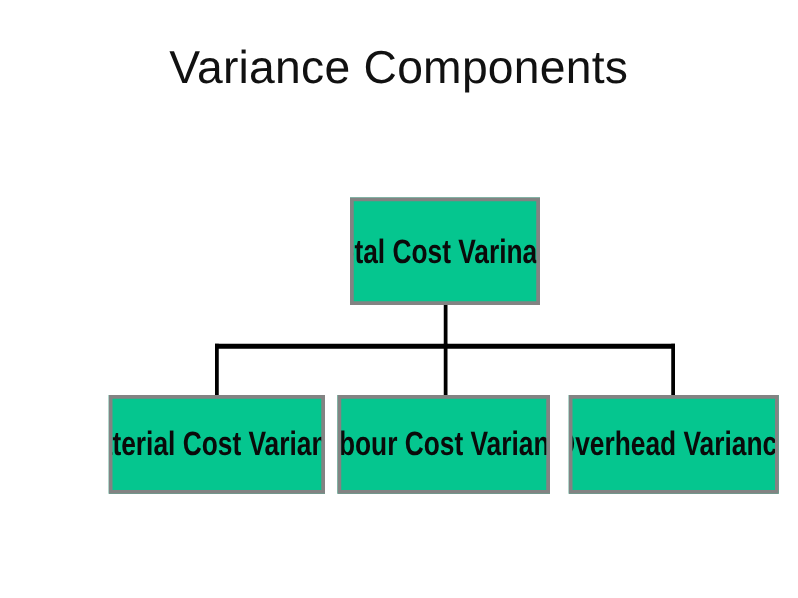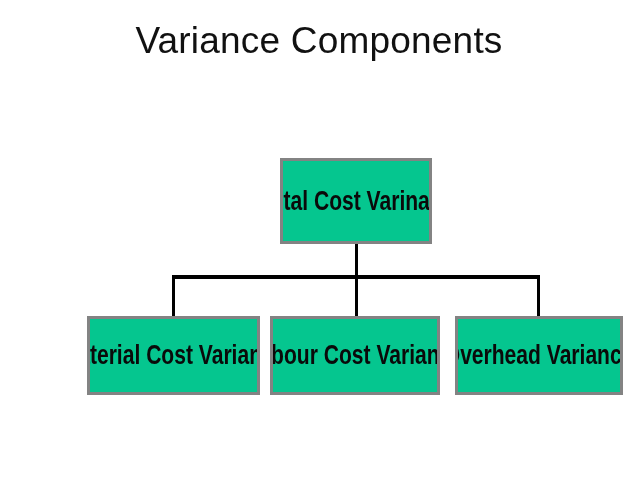--- a/index.html
+++ b/index.html
@@ -15,21 +15,21 @@
   }
   #slide {
     position: relative;
     width: 638px;
     height: 478px;
     background: #ffffff;
   }
   #page-title {
     position: absolute;
     left: 0;
-    top: 19px;
+    top: 32px;
     width: 638px;
     text-align: center;
     font-family: "Liberation Sans", sans-serif;
     font-size: 37px;
     font-weight: 400;
     color: #111111;
     letter-spacing: 0.2px;
     line-height: 44px;
     white-space: nowrap;
   }

